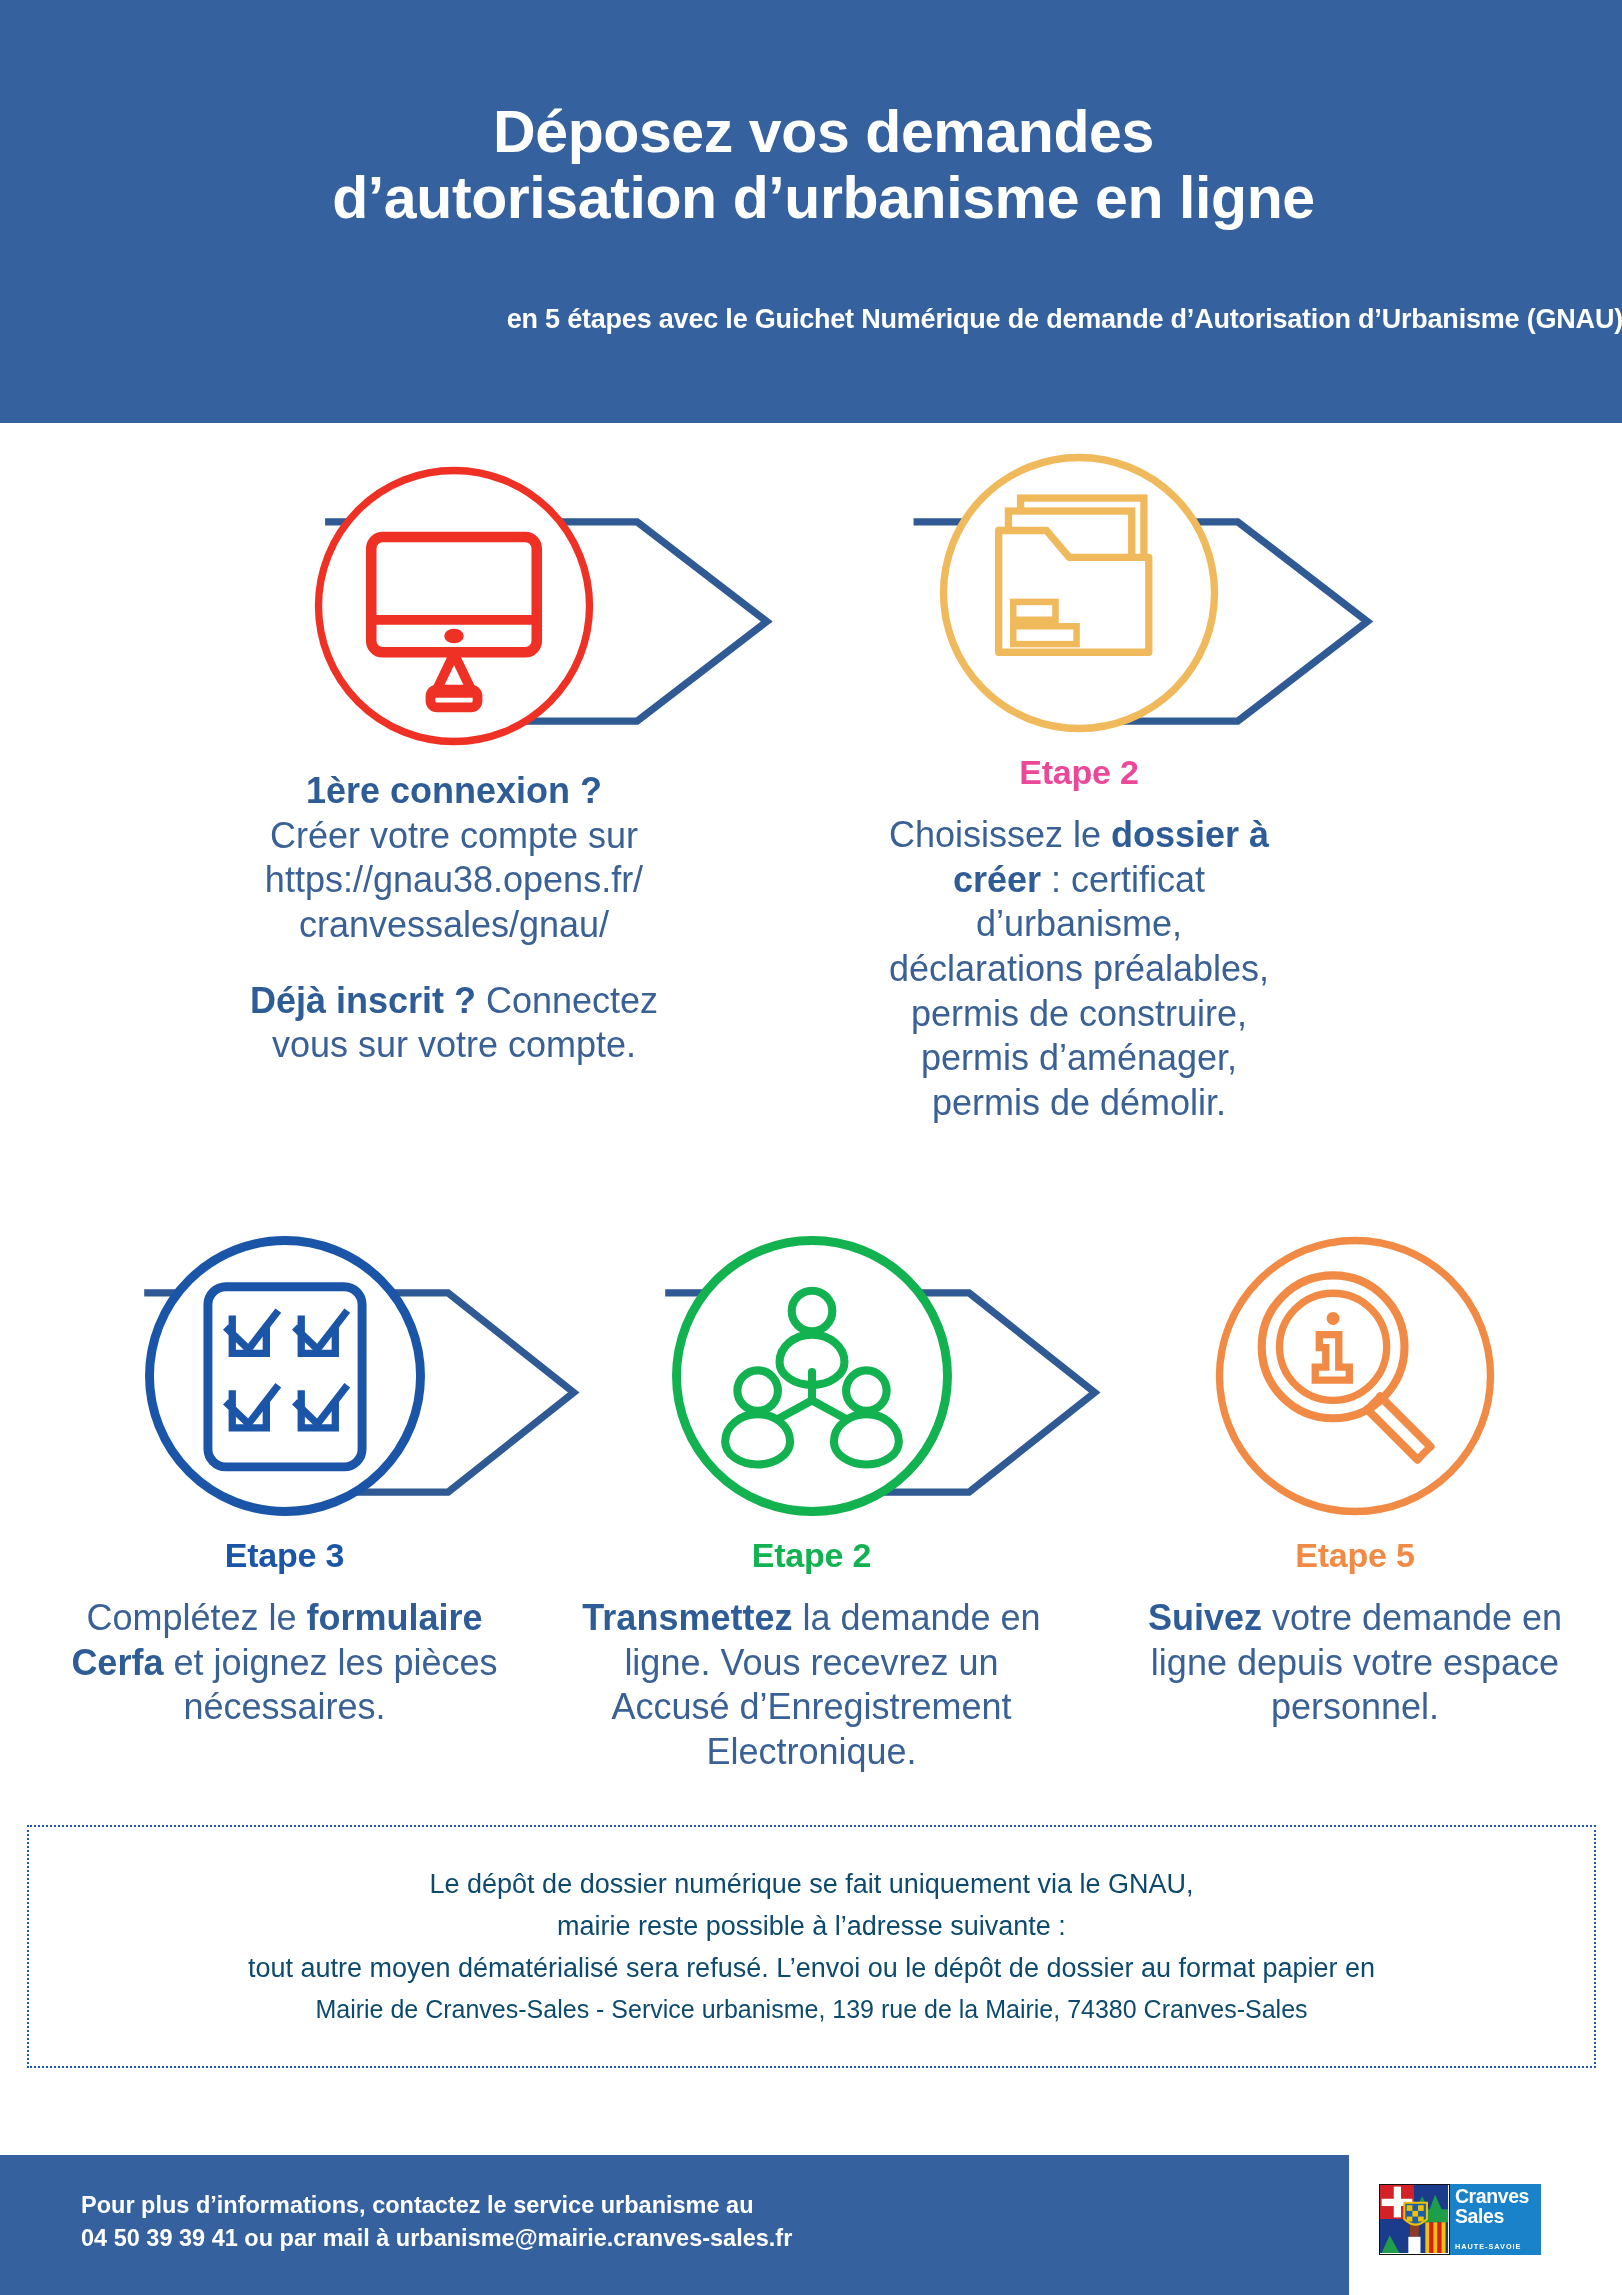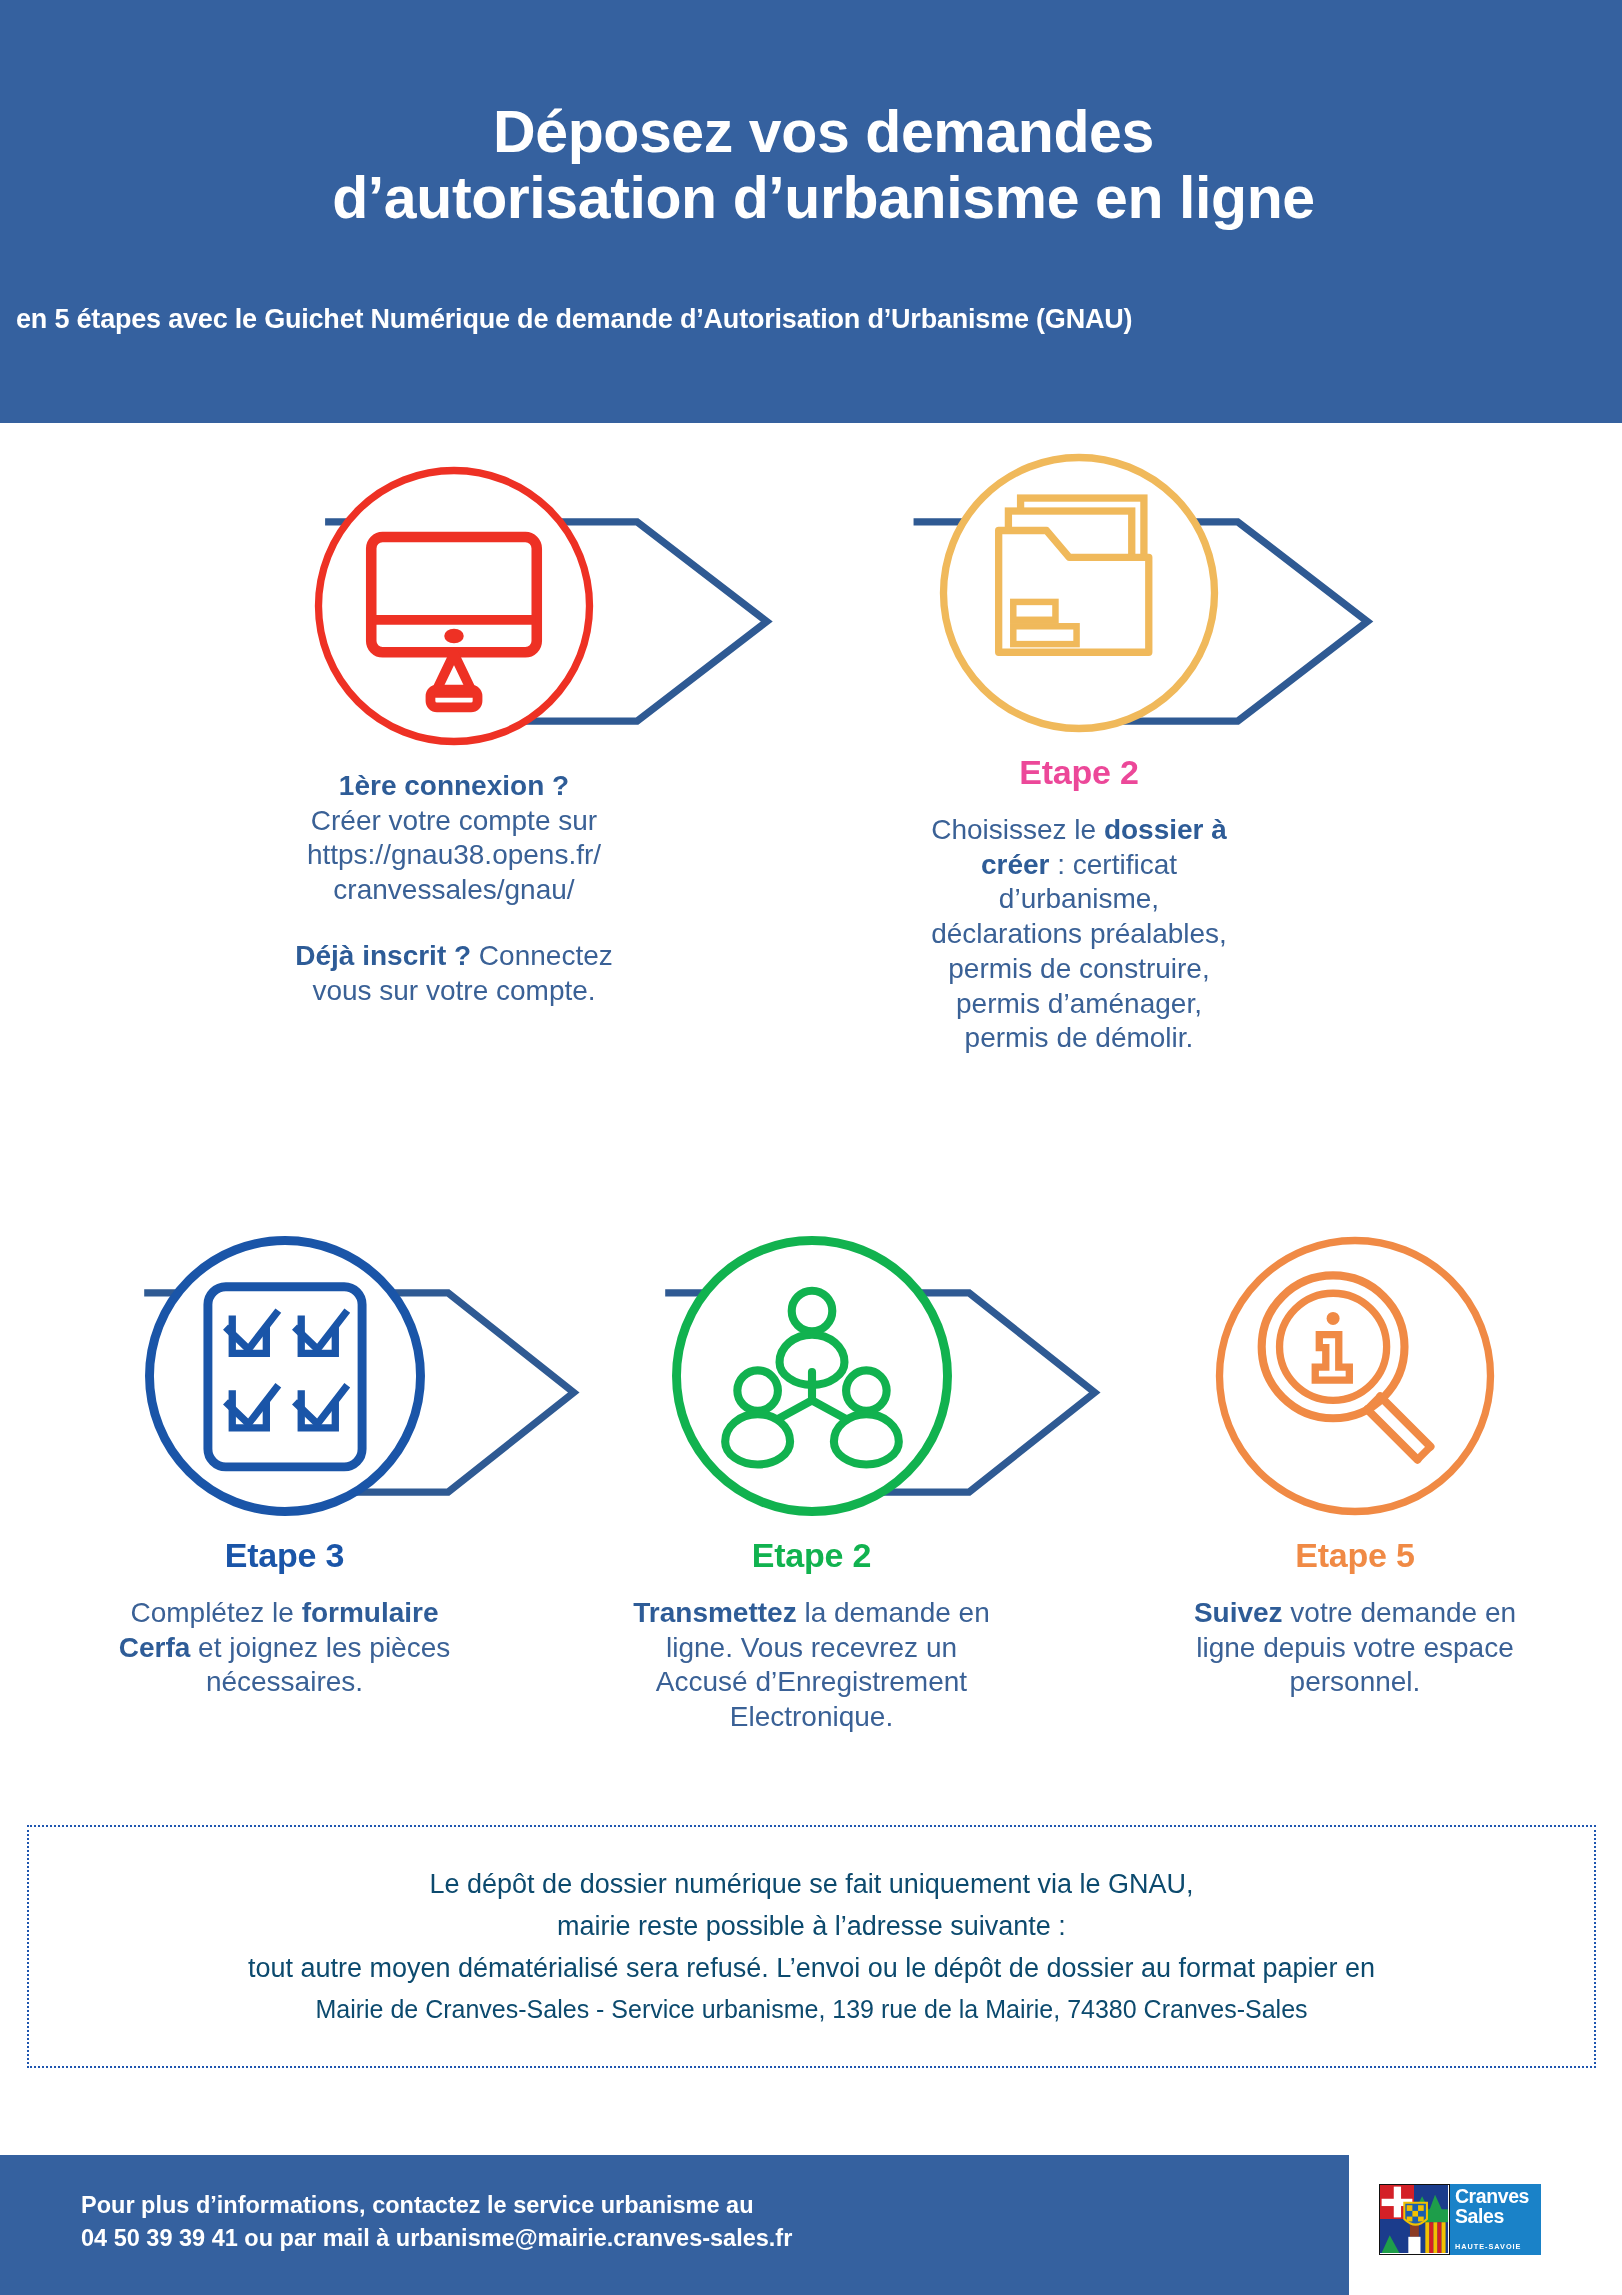--- a/index.html
+++ b/index.html
@@ -21,39 +21,39 @@
   .header-title{
     position:absolute;left:0;right:0;top:99px;
     text-align:center;color:#ffffff;
     font-weight:bold;font-size:59px;line-height:1.12;
     letter-spacing:-0.4px;
     white-space:pre-line;
     margin-left:24px;
   }
   .header-sub{
     position:absolute;left:0;right:0;top:304px;
-    text-align:left;color:#ffffff;
+    text-align:right;color:#ffffff;
     font-weight:bold;font-size:27px;letter-spacing:-0.2px;padding-left:16px;
   }
 
   
   .steps{position:absolute;left:0;top:423px;width:1623px;height:1379px;}
 
   .step{position:absolute;}
   .icon-wrap{position:relative;width:284px;height:284px;}
   .icon-wrap svg{position:absolute;left:0;top:0;overflow:visible;}
 
   .arrow{position:absolute;top:0;left:0;overflow:visible;pointer-events:none;}
 
   .step-title{
     text-align:center;font-weight:bold;font-size:34px;
     margin-top:18px;letter-spacing:-0.2px;
   }
   .step-body{
-    text-align:center;font-size:28px;line-height:1.24;
+    text-align:center;font-size:36px;line-height:1.24;
     color:#3A6196;margin-top:21px;
   }
   .step-body b{font-weight:bold;color:#2E5C97;}
   .step-body .gap{display:block;height:31px;}
 
   
   .notice{
     position:absolute;left:27px;top:1825px;width:1569px;height:243px;
     border:2.4px dotted #1E56B0;
     box-sizing:border-box;

